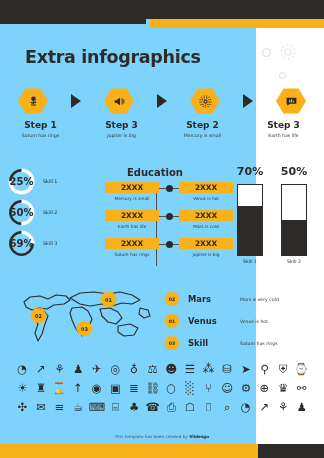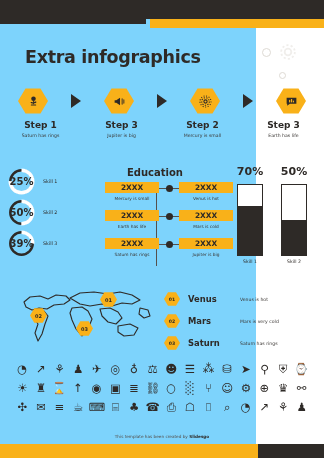--- a/index.html
+++ b/index.html
@@ -291,21 +291,21 @@
         <span class="pct">50%</span>
       </div>
       <span class="donut-lab">Skill 2</span>
     </div>
     <div class="donut-row">
       <div class="donut">
         <svg width="27" height="27" viewBox="0 0 36 36">
           <circle cx="18" cy="18" r="15" fill="none" stroke="#2e2a27" stroke-width="3.2"></circle>
           <circle cx="18" cy="18" r="15" fill="none" stroke="#ffffff" stroke-width="4.6" stroke-dasharray="23.6 70.7" transform="rotate(-90 18 18)"></circle>
         </svg>
-        <span class="pct">39%</span>
+        <span class="pct">69%</span>
       </div>
       <span class="donut-lab">Skill 3</span>
     </div>
   </div>
 
   <div class="edu-title">Education</div>
   <div class="edu">
     <div class="edu-line"></div>
 
     <div class="edu-row" style="top:0;">
@@ -391,37 +391,37 @@
       <span>02</span>
     </div>
     <div class="mk" style="left:62px;top:37px;">
       <span>03</span>
     </div>
   </div>
 
   <div class="legend">
     <div class="lg-row">
       <div class="lg-hex">
+        <span>02</span>
+      </div>
+      <div class="lg-name">Mars</div>
+      <div class="lg-desc">Mars is very cold</div>
+    </div>
+    <div class="lg-row">
+      <div class="lg-hex">
         <span>01</span>
       </div>
       <div class="lg-name">Venus</div>
       <div class="lg-desc">Venus is hot</div>
-    </div>
-    <div class="lg-row">
-      <div class="lg-hex">
-        <span>02</span>
-      </div>
-      <div class="lg-name">Mars</div>
-      <div class="lg-desc">Mars is very cold</div>
     </div>
     <div class="lg-row">
       <div class="lg-hex">
         <span>03</span>
       </div>
-      <div class="lg-name">Saturn</div>
+      <div class="lg-name">Skill</div>
       <div class="lg-desc">Saturn has rings</div>
     </div>
   </div>
 
   <div class="icongrid" id="icon-grid">
       <div class="ic">◔</div>
       <div class="ic">↗</div>
       <div class="ic">⚘</div>
       <div class="ic">♟</div>
       <div class="ic">✈</div>

